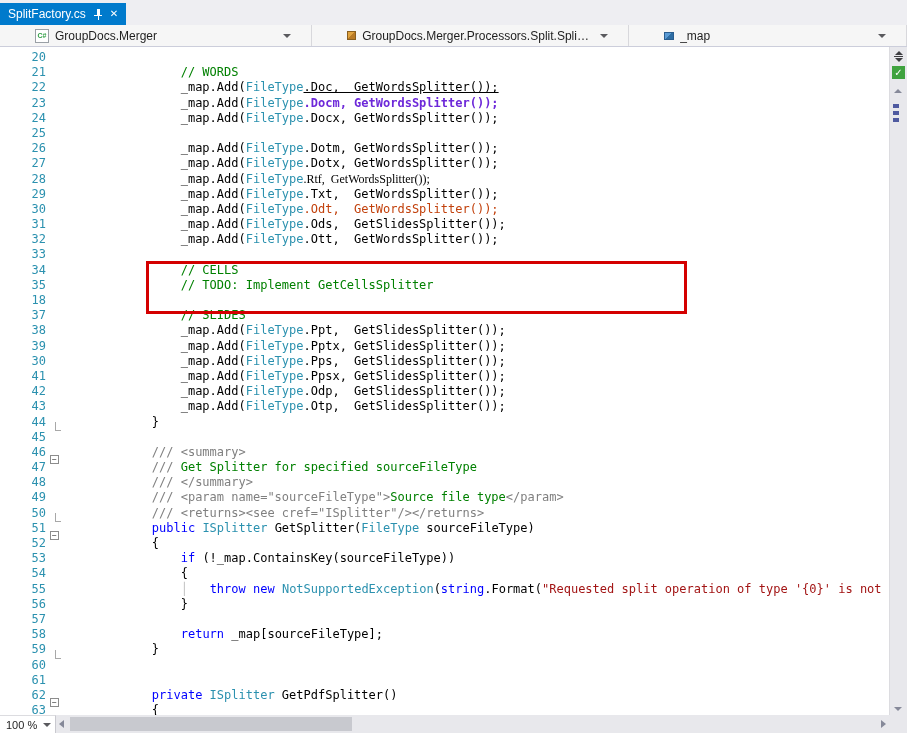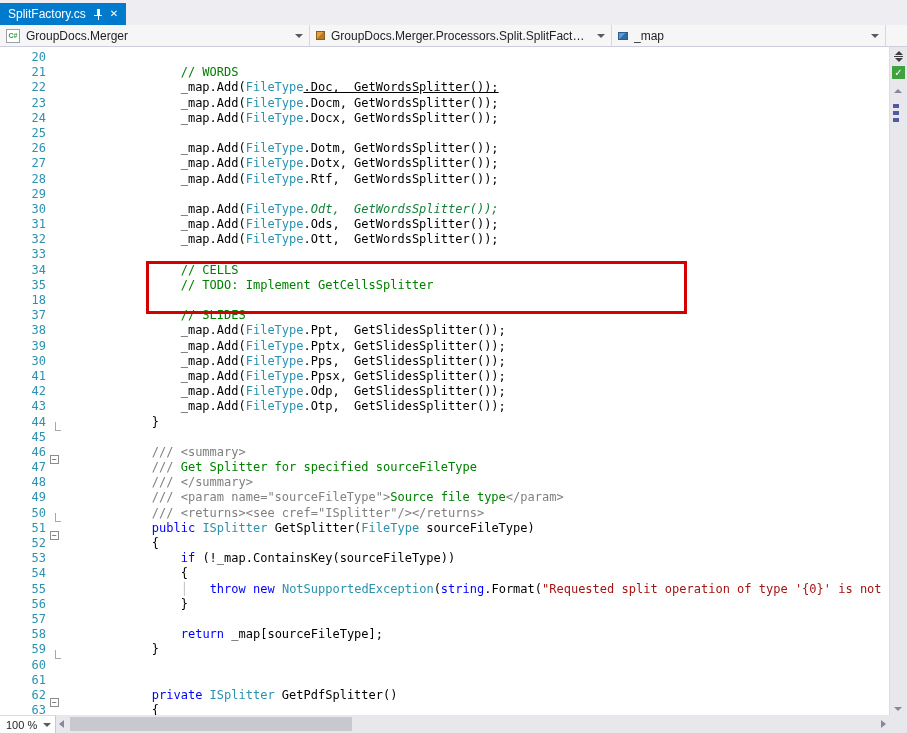--- a/index.html
+++ b/index.html
@@ -10,21 +10,21 @@
   .tabbar{height:25px;background:#eeeef2;display:flex;align-items:flex-end;}
   .tab{height:22px;display:inline-flex;align-items:center;gap:7px;padding:0 8px;color:#fff;font-size:12px;}
   .pin{position:relative;width:10px;height:11px;display:inline-block;}
   .pin-head{position:absolute;left:4px;top:0;width:3px;height:6px;background:#fff;}
   .pin-bar{position:absolute;left:1px;top:6px;width:8px;height:1px;background:#fff;}
   .pin-stem{position:absolute;left:5px;top:7px;width:1px;height:4px;background:#fff;}
   .tab-close{font-size:10px;line-height:10px;}
 
   
   .navbar{height:21px;background:#f6f6f6;border-bottom:1px solid #cccedb;display:flex;align-items:stretch;}
-  .combo{display:flex;align-items:center;gap:6px;padding:0 6px;border-right:1px solid #d8d8dc;box-sizing:border-box;font-size:12px;color:#1e1e1e;}
+  .combo{display:flex;align-items:center;gap:6px;padding:0 20px;border-right:1px solid #d8d8dc;box-sizing:border-box;font-size:12px;color:#1e1e1e;margin-left:15px;}
   .combo-label{flex:1;white-space:nowrap;overflow:hidden;text-overflow:ellipsis;}
   .combo-arrow{width:0;height:0;border-left:4px solid transparent;border-right:4px solid transparent;border-top:4px solid #5a5a5e;margin-left:4px;}
   .combo-project{width:310px;}
   .combo-type{width:302px;}
   .combo-member{width:274px;}
   .navbar-fill{flex:1;}
   .cs-icon{width:14px;height:14px;background:#fff;border:1px solid #9aa0a6;color:#2f9e44;font-size:7px;font-weight:bold;display:flex;align-items:center;justify-content:center;flex:none;box-sizing:border-box;}
   .class-icon{width:9px;height:9px;flex:none;background:linear-gradient(135deg,#e0a33e 50%,#b97a25 50%);border:1px solid #8a5f1e;box-sizing:border-box;}
   .field-icon{width:10px;height:8px;flex:none;background:linear-gradient(135deg,#5b9bd5 50%,#2e6da4 50%);border:1px solid #2a5d8f;box-sizing:border-box;}
 
@@ -103,29 +103,29 @@
     </div>
     <div class="navbar-fill"></div>
   </div>
 
   <div class="main">
     <div class="editor">
       <div>
           <div class="line"><span class="ind-margin"></span><span class="lnum">20</span><span class="outline"><span class="ol-vline"></span></span><span class="codetext"></span></div>
           <div class="line"><span class="ind-margin"></span><span class="lnum">21</span><span class="outline"><span class="ol-vline"></span></span><span class="codetext"><span style="color: rgb(0, 128, 0);">            // WORDS</span></span></div>
           <div class="line"><span class="ind-margin"></span><span class="lnum">22</span><span class="outline"><span class="ol-vline"></span></span><span class="codetext"><span style="color: rgb(0, 0, 0);">            _map.Add(</span><span style="color: rgb(43, 145, 175);">FileType</span><span style="color: rgb(0, 0, 0); text-decoration: underline;">.Doc,  GetWordsSplitter());</span></span></div>
-          <div class="line"><span class="ind-margin"></span><span class="lnum">23</span><span class="outline"><span class="ol-vline"></span></span><span class="codetext"><span style="color: rgb(0, 0, 0);">            _map.Add(</span><span style="color: rgb(43, 145, 175);">FileType</span><span style="color: #000000;">.Docm, GetWordsSplitter());</span></span></div>
+          <div class="line"><span class="ind-margin"></span><span class="lnum">23</span><span class="outline"><span class="ol-vline"></span></span><span class="codetext"><span style="color: rgb(0, 0, 0);">            _map.Add(</span><span style="color: rgb(43, 145, 175);">FileType</span><span style="color: #6d28d9; font-weight: bold;">.Docm, GetWordsSplitter());</span></span></div>
           <div class="line"><span class="ind-margin"></span><span class="lnum">24</span><span class="outline"><span class="ol-vline"></span></span><span class="codetext"><span style="color: rgb(0, 0, 0);">            _map.Add(</span><span style="color: rgb(43, 145, 175);">FileType</span><span style="color: rgb(0, 0, 0);">.Docx, GetWordsSplitter());</span></span></div>
           <div class="line"><span class="ind-margin"></span><span class="lnum">25</span><span class="outline"><span class="ol-vline"></span></span></div>
           <div class="line"><span class="ind-margin"></span><span class="lnum">26</span><span class="outline"><span class="ol-vline"></span></span><span class="codetext"><span style="color: rgb(0, 0, 0);">            _map.Add(</span><span style="color: rgb(43, 145, 175);">FileType</span><span style="color: rgb(0, 0, 0);">.Dotm, GetWordsSplitter());</span></span></div>
           <div class="line"><span class="ind-margin"></span><span class="lnum">27</span><span class="outline"><span class="ol-vline"></span></span><span class="codetext"><span style="color: rgb(0, 0, 0);">            _map.Add(</span><span style="color: rgb(43, 145, 175);">FileType</span><span style="color: rgb(0, 0, 0);">.Dotx, GetWordsSplitter());</span></span></div>
-          <div class="line"><span class="ind-margin"></span><span class="lnum">28</span><span class="outline"><span class="ol-vline"></span></span><span class="codetext"><span style="color: rgb(0, 0, 0);">            _map.Add(</span><span style="color: rgb(43, 145, 175);">FileType</span><span style="color: rgb(0, 0, 0);">.Rtf,  GetWordsSplitter());</span></span></div>
-          <div class="line"><span class="ind-margin"></span><span class="lnum">29</span><span class="outline"><span class="ol-vline"></span></span></div>
-          <div class="line"><span class="ind-margin"></span><span class="lnum">30</span><span class="outline"><span class="ol-vline"></span></span><span class="codetext"><span style="color: rgb(0, 0, 0);">            _map.Add(</span><span style="color: rgb(43, 145, 175);">FileType</span><span style="color: #15803d; font-style: italic;">.Odt,  GetWordsSplitter());</span></span></div>
-          <div class="line"><span class="ind-margin"></span><span class="lnum">31</span><span class="outline"><span class="ol-vline"></span></span><span class="codetext"><span style="color: rgb(0, 0, 0);">            _map.Add(</span><span style="color: rgb(43, 145, 175);">FileType</span><span style="color: rgb(0, 0, 0);">.Ods,  GetWordsSplitter());</span></span></div>
+          <div class="line"><span class="ind-margin"></span><span class="lnum">28</span><span class="outline"><span class="ol-vline"></span></span><span class="codetext"><span style="color: rgb(0, 0, 0);">            _map.Add(</span><span style="color: rgb(43, 145, 175);">FileType</span><span style="color: rgb(0, 0, 0); font-family: Liberation Serif, serif;">.Rtf,  GetWordsSplitter());</span></span></div>
+          <div class="line"><span class="ind-margin"></span><span class="lnum">29</span><span class="outline"><span class="ol-vline"></span></span><span class="codetext"><span style="color: rgb(0, 0, 0);">            _map.Add(</span><span style="color: rgb(43, 145, 175);">FileType</span><span style="color: rgb(0, 0, 0);">.Txt,  GetWordsSplitter());</span></span></div>
+          <div class="line"><span class="ind-margin"></span><span class="lnum">30</span><span class="outline"><span class="ol-vline"></span></span><span class="codetext"><span style="color: rgb(0, 0, 0);">            _map.Add(</span><span style="color: rgb(43, 145, 175);">FileType</span><span style="color: #c2410c;">.Odt,  GetWordsSplitter());</span></span></div>
+          <div class="line"><span class="ind-margin"></span><span class="lnum">31</span><span class="outline"><span class="ol-vline"></span></span><span class="codetext"><span style="color: rgb(0, 0, 0);">            _map.Add(</span><span style="color: rgb(43, 145, 175);">FileType</span><span style="color: rgb(0, 0, 0);">.Ods,  GetSlidesSplitter());</span></span></div>
           <div class="line"><span class="ind-margin"></span><span class="lnum">32</span><span class="outline"><span class="ol-vline"></span></span><span class="codetext"><span style="color: rgb(0, 0, 0);">            _map.Add(</span><span style="color: rgb(43, 145, 175);">FileType</span><span style="color: rgb(0, 0, 0);">.Ott,  GetWordsSplitter());</span></span></div>
           <div class="line"><span class="ind-margin"></span><span class="lnum">33</span><span class="outline"><span class="ol-vline"></span></span><span class="codetext"></span></div>
           <div class="line"><span class="ind-margin"></span><span class="lnum">34</span><span class="outline"><span class="ol-vline"></span></span><span class="codetext"><span style="color: rgb(0, 128, 0);">            // CELLS</span></span></div>
           <div class="line"><span class="ind-margin"></span><span class="lnum">35</span><span class="outline"><span class="ol-vline"></span></span><span class="codetext"><span style="color: rgb(0, 128, 0);">            // TODO: Implement GetCellsSplitter</span></span></div>
           <div class="line"><span class="ind-margin"></span><span class="lnum">18</span><span class="outline"><span class="ol-vline"></span></span><span class="codetext"></span></div>
           <div class="line"><span class="ind-margin"></span><span class="lnum">37</span><span class="outline"><span class="ol-vline"></span></span><span class="codetext"><span style="color: rgb(0, 128, 0);">            // SLIDES</span></span></div>
           <div class="line"><span class="ind-margin"></span><span class="lnum">38</span><span class="outline"><span class="ol-vline"></span></span><span class="codetext"><span style="color: rgb(0, 0, 0);">            _map.Add(</span><span style="color: rgb(43, 145, 175);">FileType</span><span style="color: rgb(0, 0, 0);">.Ppt,  GetSlidesSplitter());</span></span></div>
           <div class="line"><span class="ind-margin"></span><span class="lnum">39</span><span class="outline"><span class="ol-vline"></span></span><span class="codetext"><span style="color: rgb(0, 0, 0);">            _map.Add(</span><span style="color: rgb(43, 145, 175);">FileType</span><span style="color: rgb(0, 0, 0);">.Pptx, GetSlidesSplitter());</span></span></div>
           <div class="line"><span class="ind-margin"></span><span class="lnum">30</span><span class="outline"><span class="ol-vline"></span></span><span class="codetext"><span style="color: rgb(0, 0, 0);">            _map.Add(</span><span style="color: rgb(43, 145, 175);">FileType</span><span style="color: rgb(0, 0, 0);">.Pps,  GetSlidesSplitter());</span></span></div>
           <div class="line"><span class="ind-margin"></span><span class="lnum">41</span><span class="outline"><span class="ol-vline"></span></span><span class="codetext"><span style="color: rgb(0, 0, 0);">            _map.Add(</span><span style="color: rgb(43, 145, 175);">FileType</span><span style="color: rgb(0, 0, 0);">.Ppsx, GetSlidesSplitter());</span></span></div>

